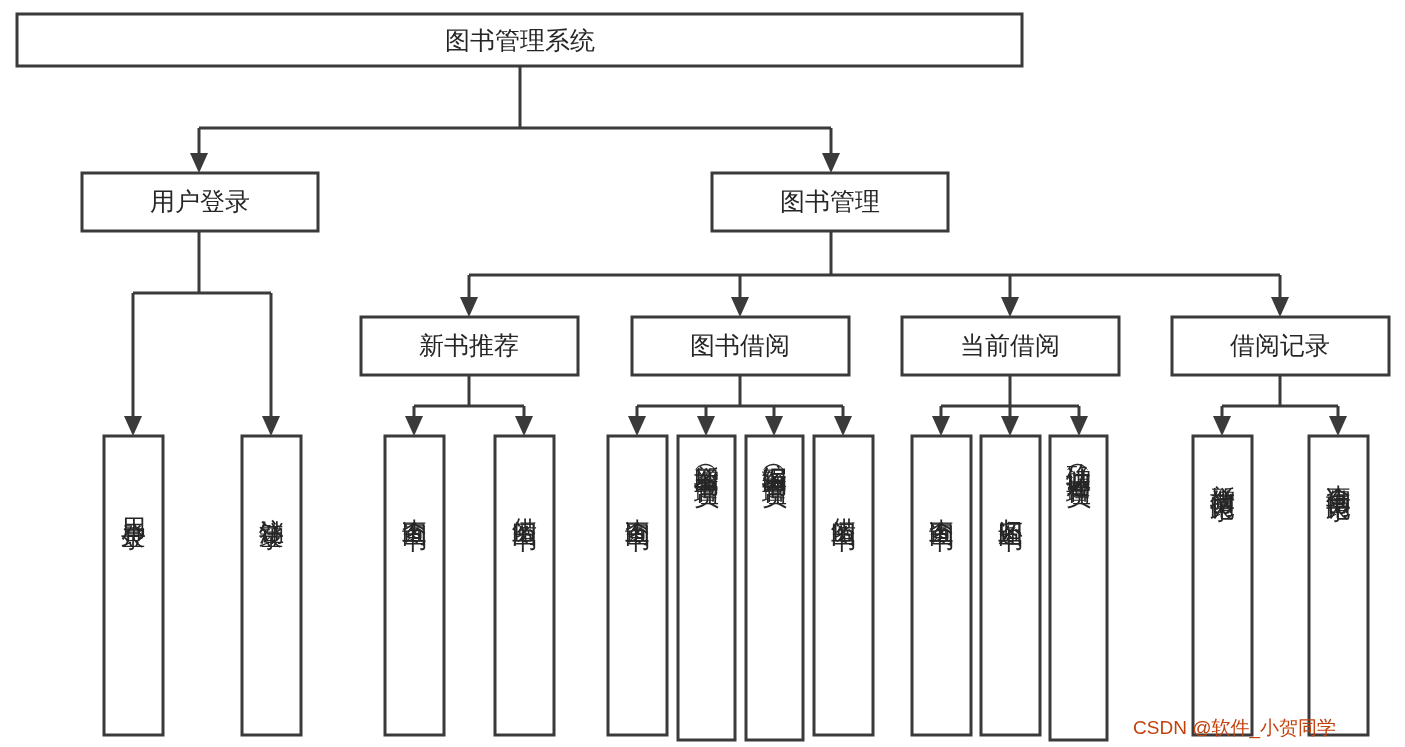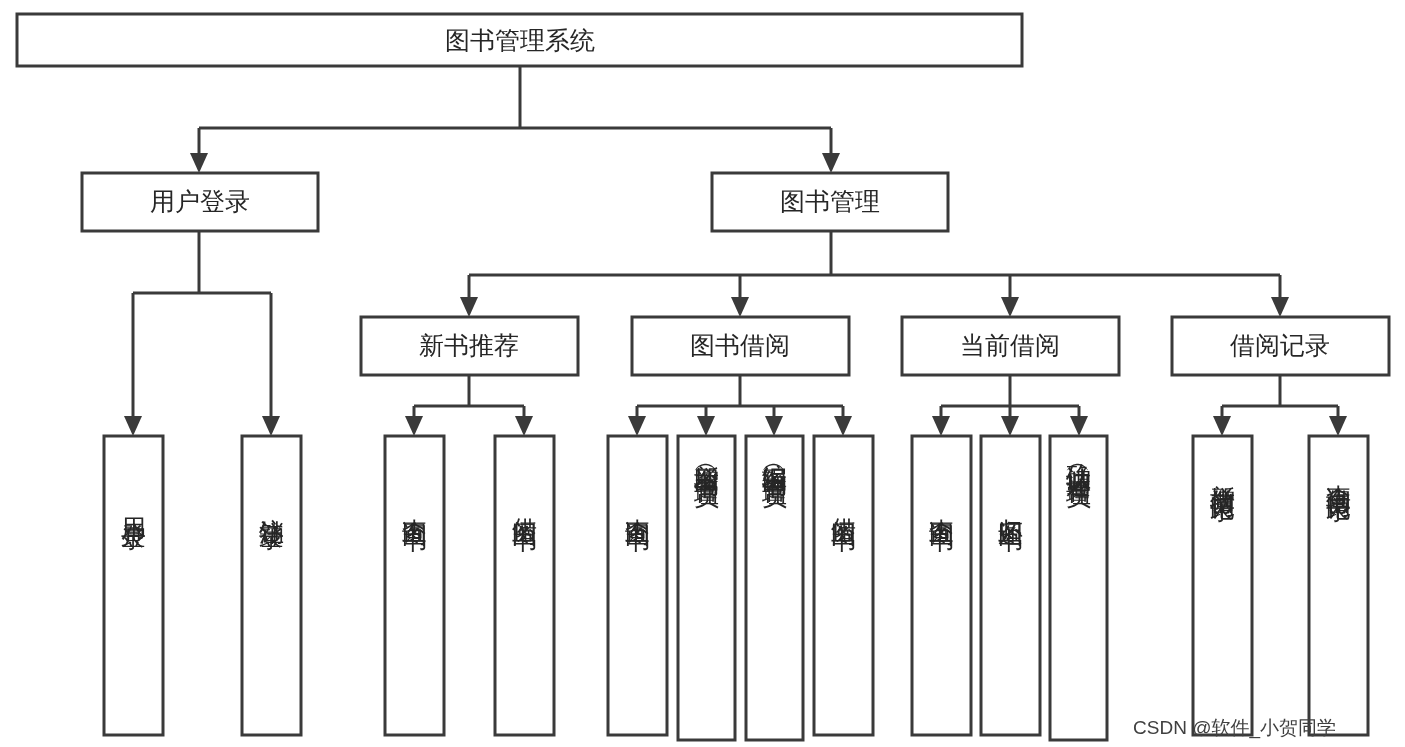--- a/index.html
+++ b/index.html
@@ -60,21 +60,21 @@
   .arrowhead {
     fill: #3a3a3a;
     stroke: none;
   }
   #watermark {
     position: absolute;
     right: 8px;
     bottom: 6px;
     font-family: "Liberation Sans", "DejaVu Sans", sans-serif;
     font-size: 19px;
-    color: #404040;
+    color: #c2410c;
     white-space: nowrap;
     pointer-events: none;
   }
 </style>
 </head>
 <body>
 
 <div id="diagram-root">
 
   <svg width="1405" height="747" viewBox="0 0 1405 747">

